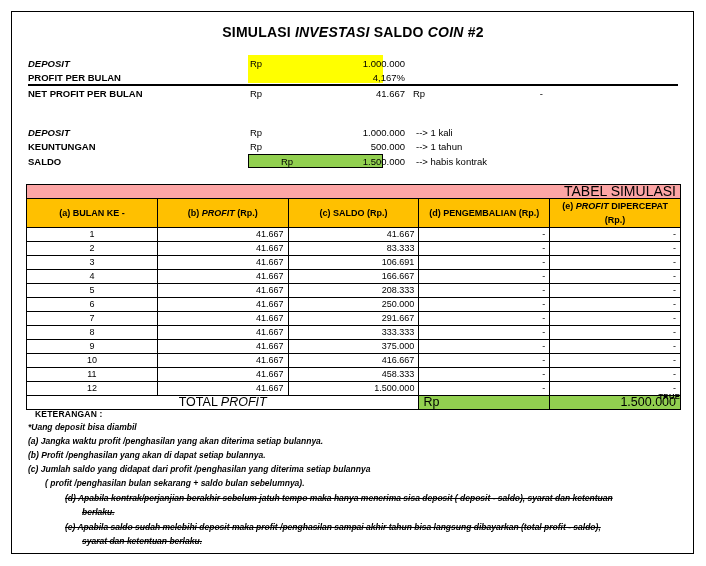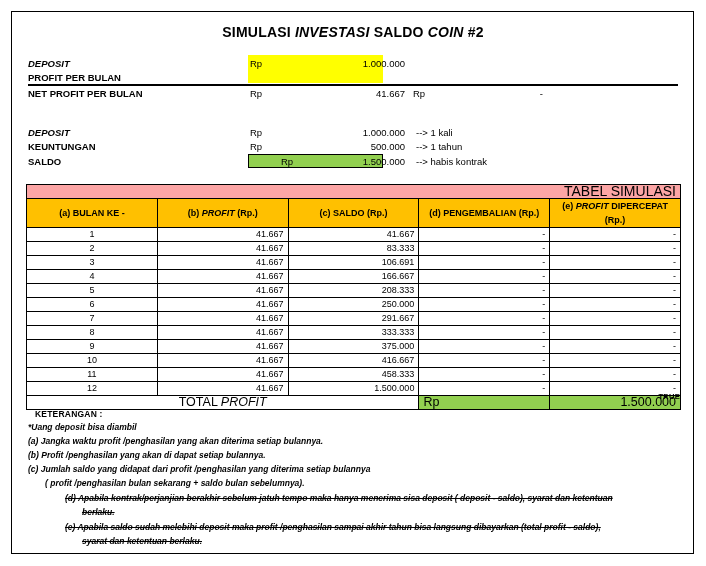--- a/index.html
+++ b/index.html
@@ -221,20 +221,21 @@
   <div class="hl-green"></div>
 
   <div class="sum-row" style="top:57px">
     <span class="sum-label it">DEPOSIT</span>
     <span class="sum-rp">Rp</span>
     <span class="sum-val">1.000.000</span>
   </div>
 
   <div class="sum-row" style="top:71px">
     <span class="sum-label"><span class="it">PROFIT</span><span> PER BULAN</span></span>
+    <span class="sum-val">4,167%</span>
   </div>
 
   <div class="rule"></div>
 
   <div class="sum-row" style="top:87px">
     <span class="sum-label"><span class="it">NET PROFIT</span><span> PER BULAN</span></span>
     <span class="sum-rp">Rp</span>
     <span class="sum-val">41.667</span>
     <span class="sum-rp2">Rp</span>
     <span class="sum-val2">-</span>

